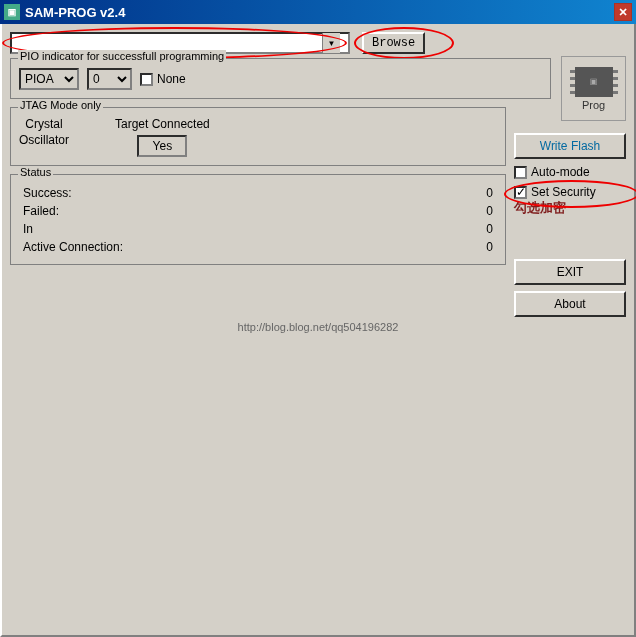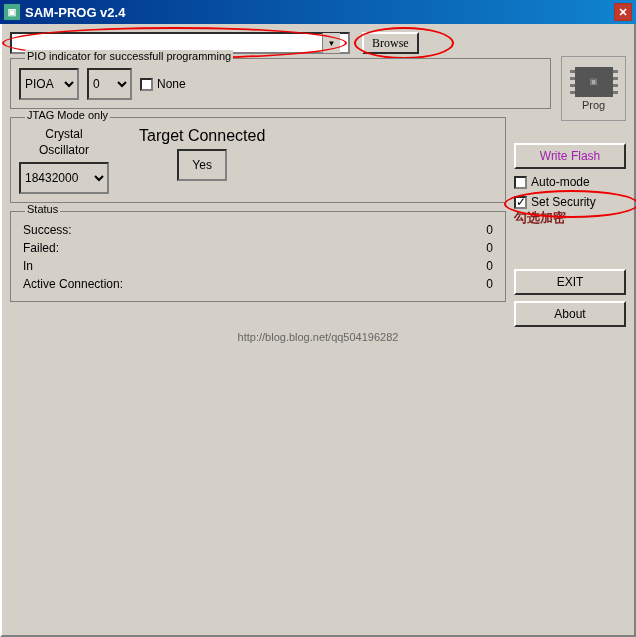--- a/index.html
+++ b/index.html
@@ -103,21 +103,21 @@
       font-size: 8px;
     }
 
     .browse-btn {
       background: #d4d0c8;
       border: 2px outset #fff;
       border-right-color: #808080;
       border-bottom-color: #808080;
       padding: 2px 8px;
       cursor: pointer;
-      font-family: Liberation Serif, serif;
+      font-family: Liberation Mono, monospace;
       font-size: 12px;
       height: 22px;
     }
 
     
     .file-info-row {
       display: flex;
       align-items: center;
       gap: 6px;
       margin-bottom: 6px;
@@ -128,21 +128,21 @@
       border: 1px solid #808080;
       border-top: none;
       position: relative;
       padding: 10px 8px 8px 8px;
       margin-bottom: 8px;
       background: #d4d0c8;
     }
     .group-box-title {
       position: absolute;
       top: -8px;
-      left: 14px;
+      left: 7px;
       background: #d4d0c8;
       padding: 0 2px;
       font-size: 11px;
     }
     .group-box::before {
       content: '';
       position: absolute;
       top: 0;
       left: 0;
       right: 0;
@@ -154,21 +154,21 @@
     .pio-row {
       display: flex;
       align-items: center;
       gap: 8px;
     }
     .win-select {
       background: #d4d0c8;
       border: 2px inset #808080;
       font-family: 'MS Sans Serif', Arial, sans-serif;
       font-size: 12px;
-      height: 32px;
+      height: 22px;
       min-width: 60px;
       cursor: pointer;
     }
     .checkbox-label {
       display: flex;
       align-items: center;
       gap: 4px;
       cursor: pointer;
     }
     .win-checkbox {
@@ -192,21 +192,21 @@
 
     .write-flash-btn {
       background: #d4d0c8;
       border: 2px outset #fff;
       border-right-color: #808080;
       border-bottom-color: #808080;
       padding: 3px 6px;
       font-family: 'MS Sans Serif', Arial, sans-serif;
       font-size: 12px;
       cursor: not-allowed;
-      color: #a21caf;
+      color: #0369a1;
       height: 26px;
     }
 
     .auto-mode-row {
       display: flex;
       align-items: center;
       gap: 4px;
     }
 
     .security-row {
@@ -331,29 +331,26 @@
       </div>
       <div style="font-size:11px; color:#333; margin-top:2px;">Prog</div>
     </div>
   </div>
 
   <div class="full-layout">
     <div class="left-section">
 
       <div class="group-box">
         <span class="group-box-title">JTAG Mode only</span>
-        <div style="display:flex; gap:30px; align-items:flex-start;">
+        <div style="display:flex; gap:46px; align-items:flex-start;">
           <div style="display:flex; flex-direction:column; gap:4px;">
             <div style="font-size:12px; text-align:center; line-height:1.3;">Crystal<br>Oscillator</div>
-            <select class="win-select" style="min-width:90px;">
-              <option>18432000</option>
-            </select>
           </div>
           <div style="display:flex; flex-direction:column; gap:4px;">
-            <div style="font-size:16px; text-align:right;">Target Connected</div>
+            <div style="font-size:12px; text-align:right;">Target Connected</div>
             <div style="display:flex; justify-content:center;">
               <button class="win-select" style="min-width:50px; cursor:pointer;">Yes</button>
             </div>
           </div>
         </div>
       </div>
 
       <div class="group-box">
         <span class="group-box-title">Status</span>
         <div class="status-row">

